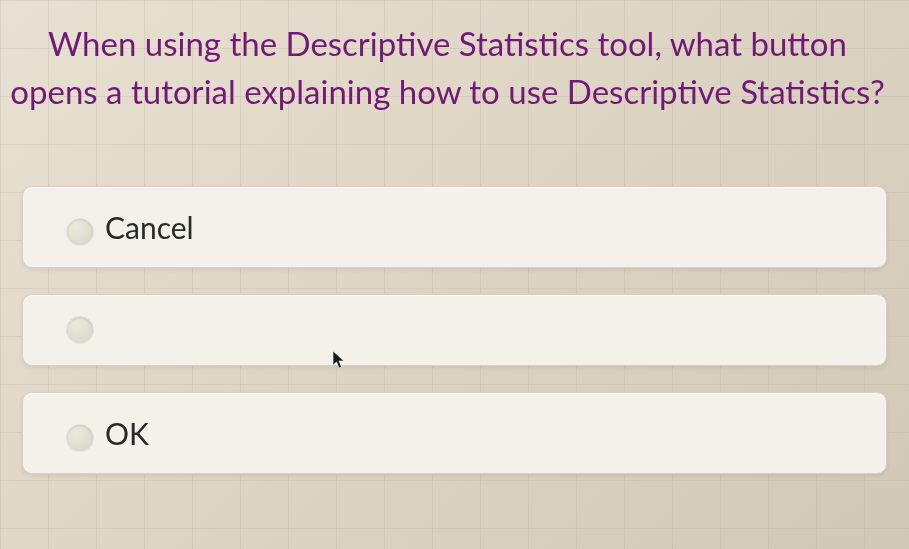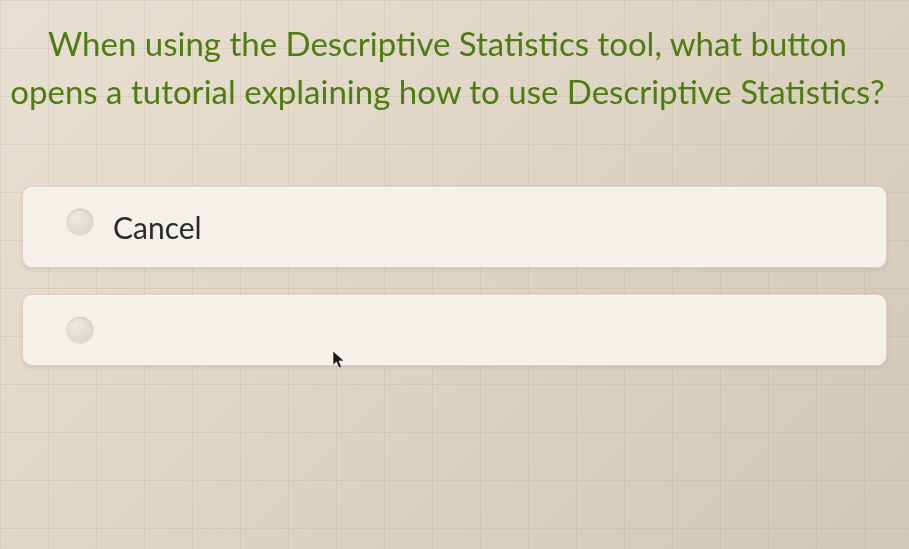--- a/index.html
+++ b/index.html
@@ -21,38 +21,38 @@
       linear-gradient(90deg, rgba(180,170,155,0.25) 1px, transparent 1px);
     background-size: 48px 48px;
     pointer-events: none;
   }
   .question {
     position: relative;
     padding: 20px 18px 0 4px;
     text-align: center;
     font-size: 33px;
     line-height: 1.45;
-    color: #4d7c0f;
+    color: #701a75;
     font-weight: 400;
   }
   .options {
     position: relative;
     padding: 70px 22px 0 22px;
     display: flex;
     flex-direction: column;
     gap: 26px;
   }
   .option {
     background: #f4f1ea;
     border: 1px solid #d8d2c6;
     border-radius: 10px;
     padding: 22px 26px 22px 44px;
     display: flex;
-    align-items: flex-start;
-    gap: 20px;
+    align-items: flex-end;
+    gap: 12px;
     box-shadow: 0 2px 4px rgba(0,0,0,0.08), inset 0 1px 0 rgba(255,255,255,0.6);
     cursor: pointer;
   }
   .radio {
     width: 26px;
     height: 26px;
     border-radius: 50%;
     background: radial-gradient(circle at 35% 30%, #eceade, #d7d2c6);
     box-shadow: inset 0 1px 2px rgba(0,0,0,0.12), 0 0 0 1px rgba(0,0,0,0.06);
     flex-shrink: 0;
@@ -76,17 +76,21 @@
 <div class="question">When using the Descriptive Statistics tool, what button opens a tutorial explaining how to use Descriptive Statistics?</div>
 
 <div class="options">
   <div class="option">
     <span class="radio"></span>
     <span class="option-label">Cancel</span>
   </div>
   <div class="option">
     <span class="radio"></span>
   </div>
+  <div class="option">
+    <span class="radio"></span>
+    <span class="option-label">OK</span>
+  </div>
 </div>
 
 <svg class="cursor" viewBox="0 0 16 20">
   <path d="M1 1 L1 15 L4.5 12 L7 18 L9.5 17 L7 11 L12 11 Z" fill="#1a1a1a" stroke="#ffffff" stroke-width="0.6"></path>
 </svg>
 
 </body></html>

